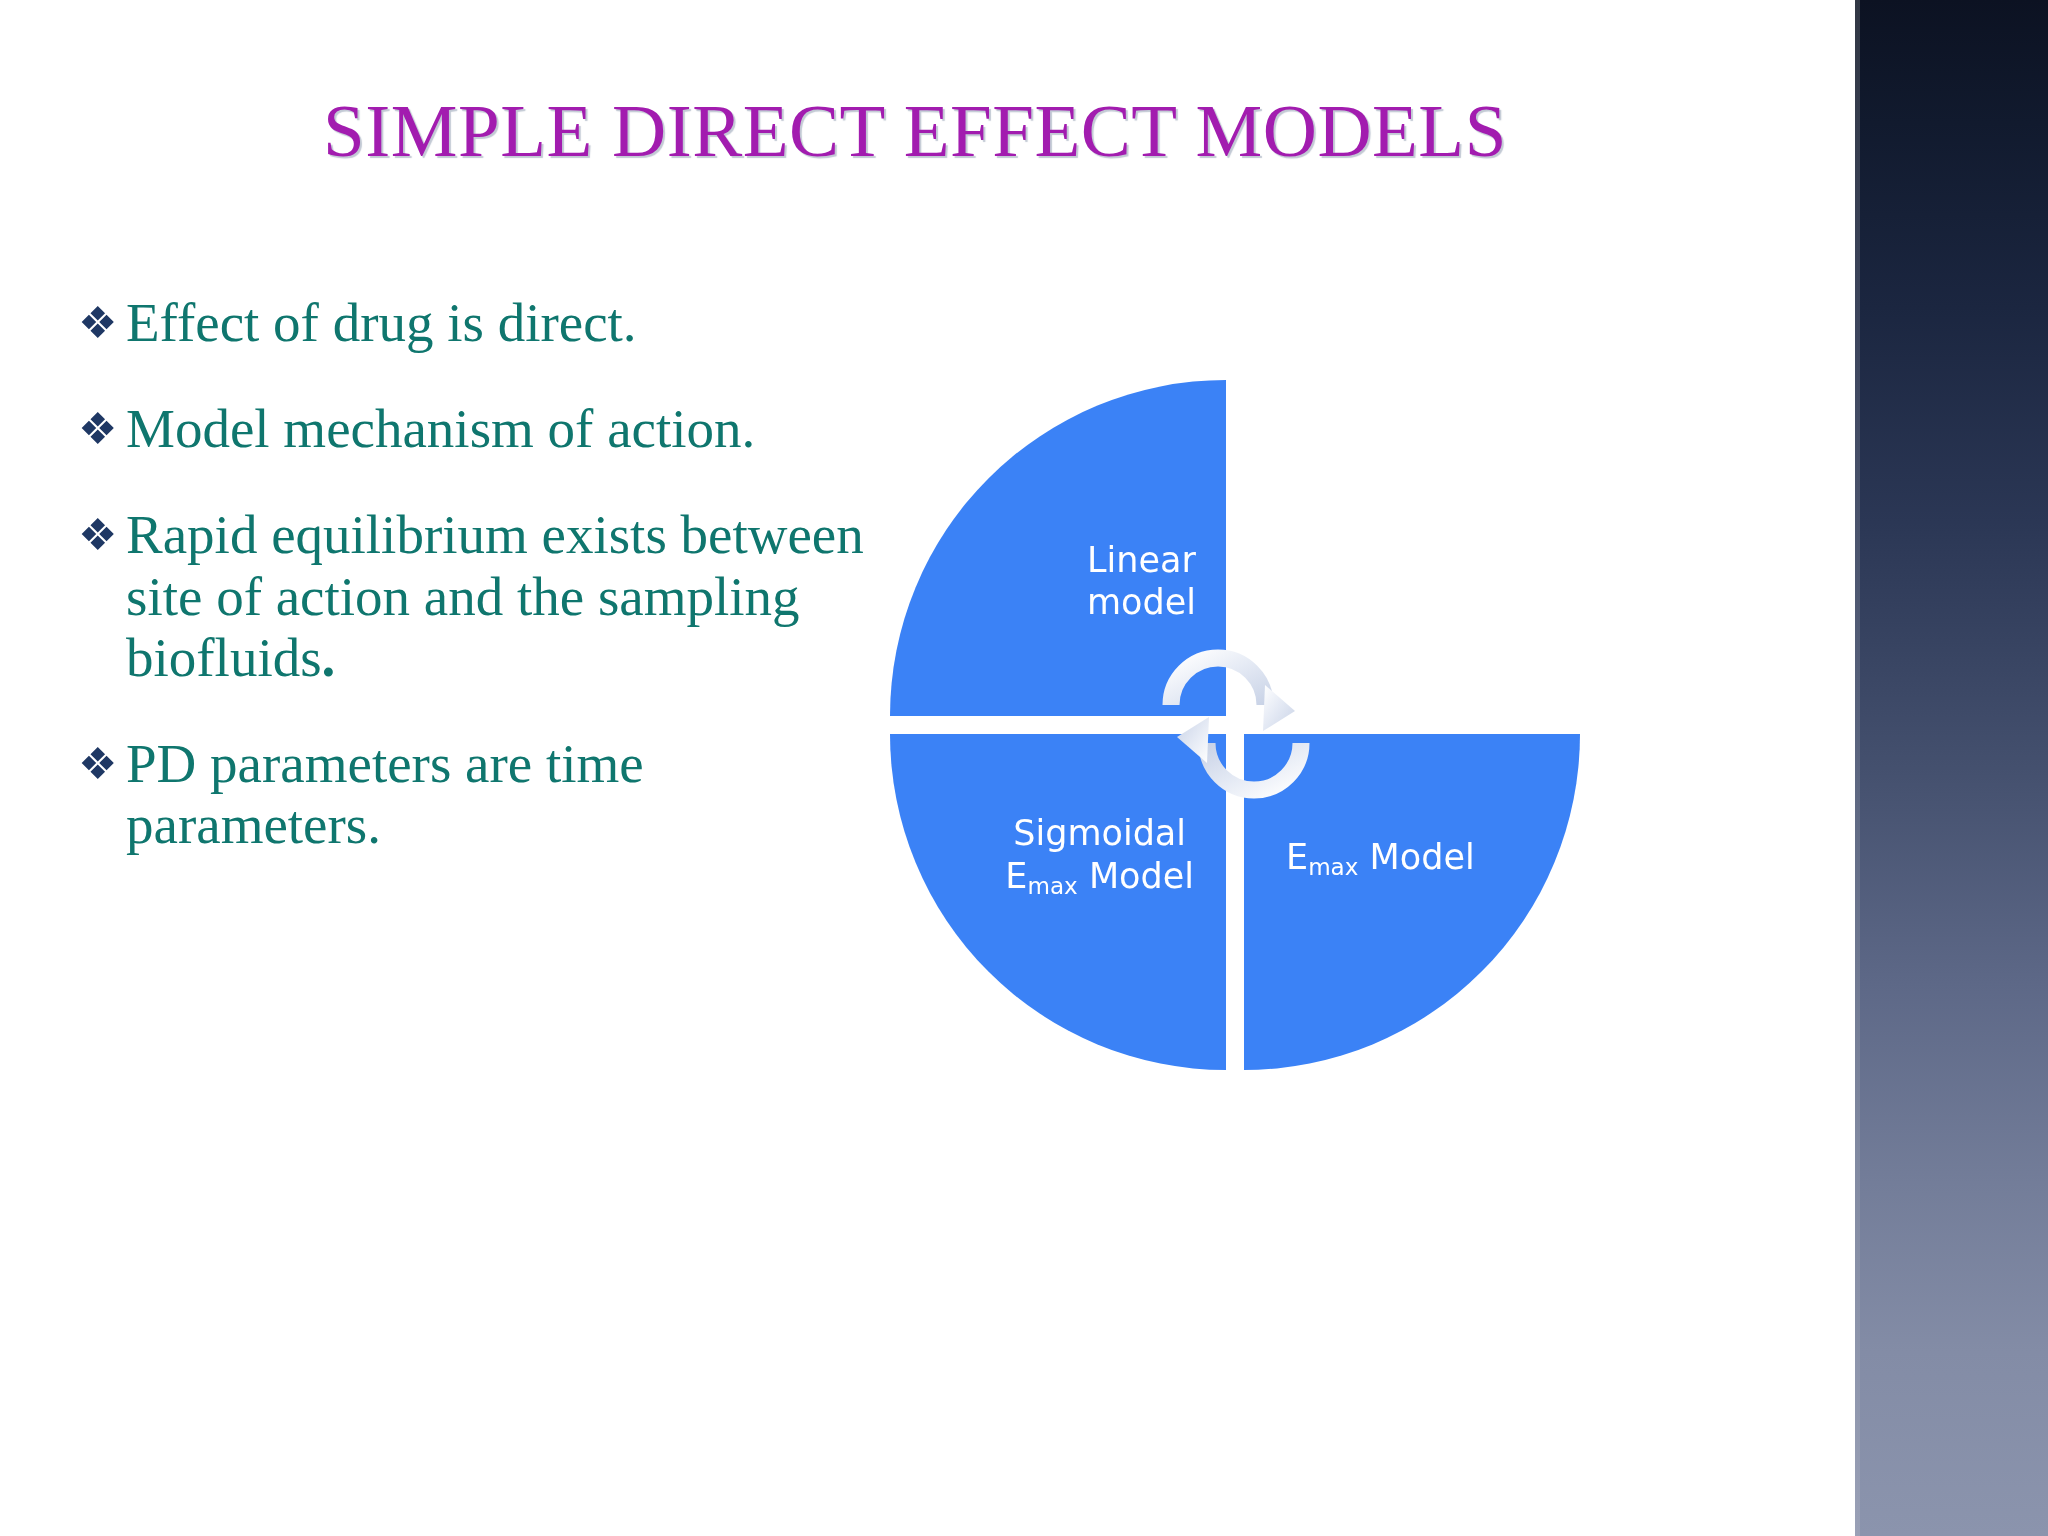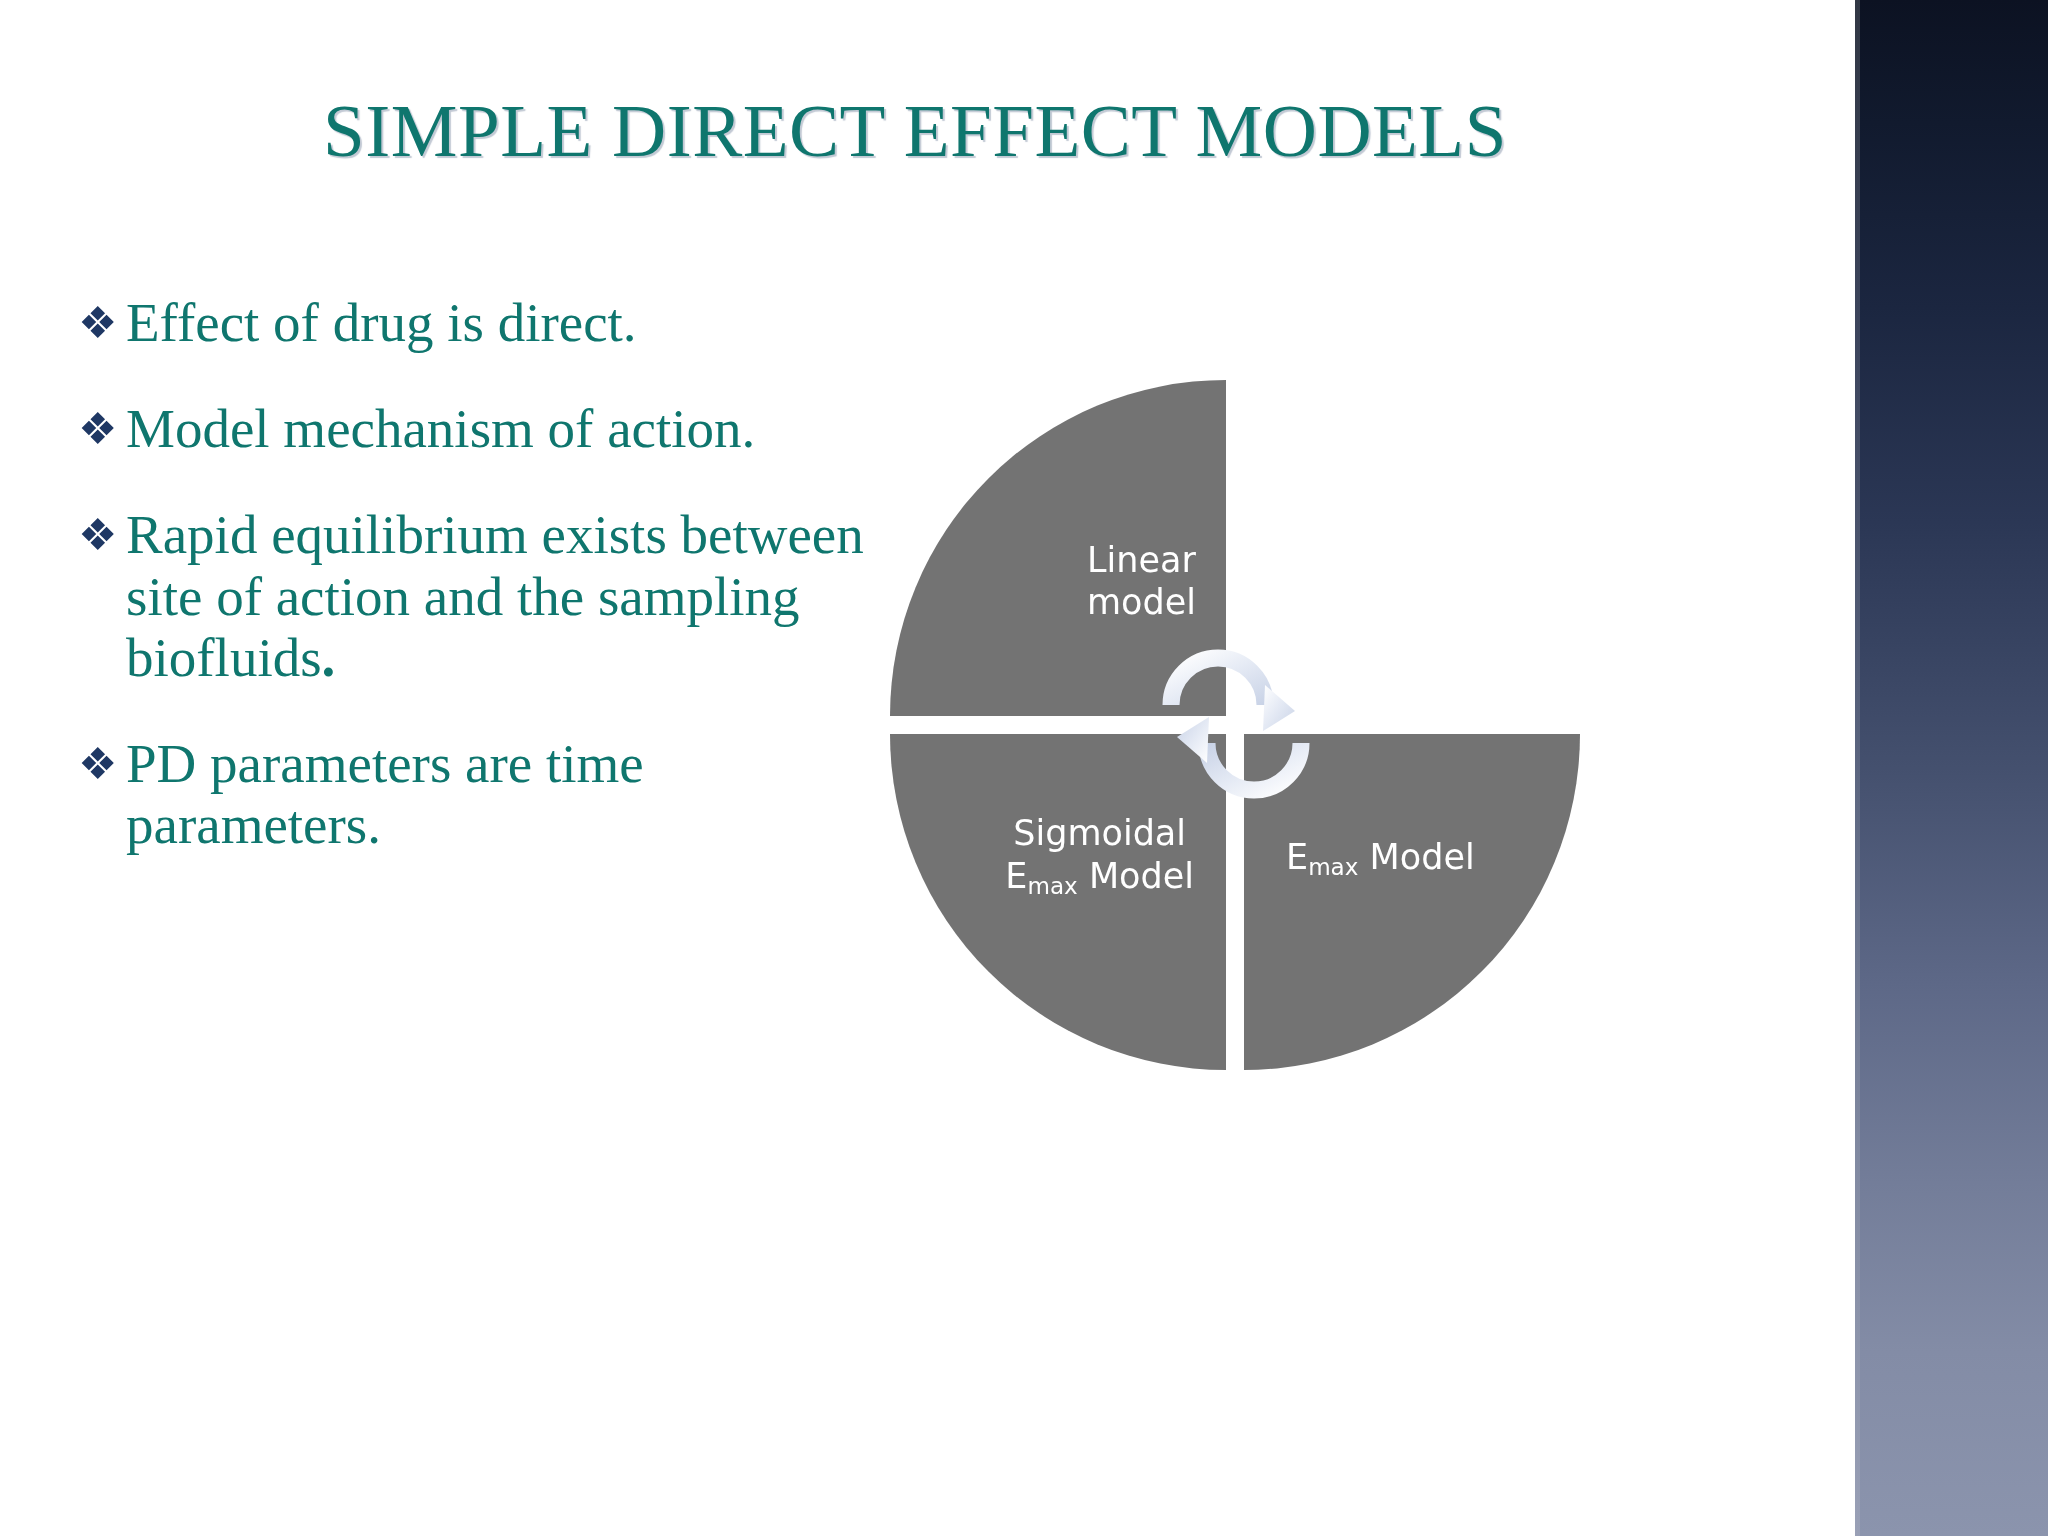--- a/index.html
+++ b/index.html
@@ -64,21 +64,21 @@
   #title {
     position: absolute;
     top: 92px;
     left: 0;
     width: 1830px;
     text-align: center;
     font-family: "Liberation Serif", "DejaVu Serif", serif;
     font-size: 75px;
     line-height: 1.05;
     letter-spacing: 0.5px;
-    color: #0f766e;
+    color: #a21caf;
     text-shadow: 2px 2px 1px rgba(120,135,160,0.45);
     white-space: nowrap;
   }
 
   
   #bullets {
     position: absolute;
     top: 292px;
     left: 78px;
     width: 800px;
@@ -114,21 +114,21 @@
     position: absolute;
     left: 890px;
     top: 380px;
     width: 690px;
     height: 690px;
   }
   .quad {
     position: absolute;
     width: 336px;
     height: 336px;
-    background: #737373;
+    background: #3b82f6;
     box-sizing: border-box;
     display: flex;
     align-items: center;
     justify-content: center;
   }
   .quad-label {
     font-family: "DejaVu Sans", "Liberation Sans", sans-serif;
     font-size: 35px;
     line-height: 1.22;
     color: #ffffff;

